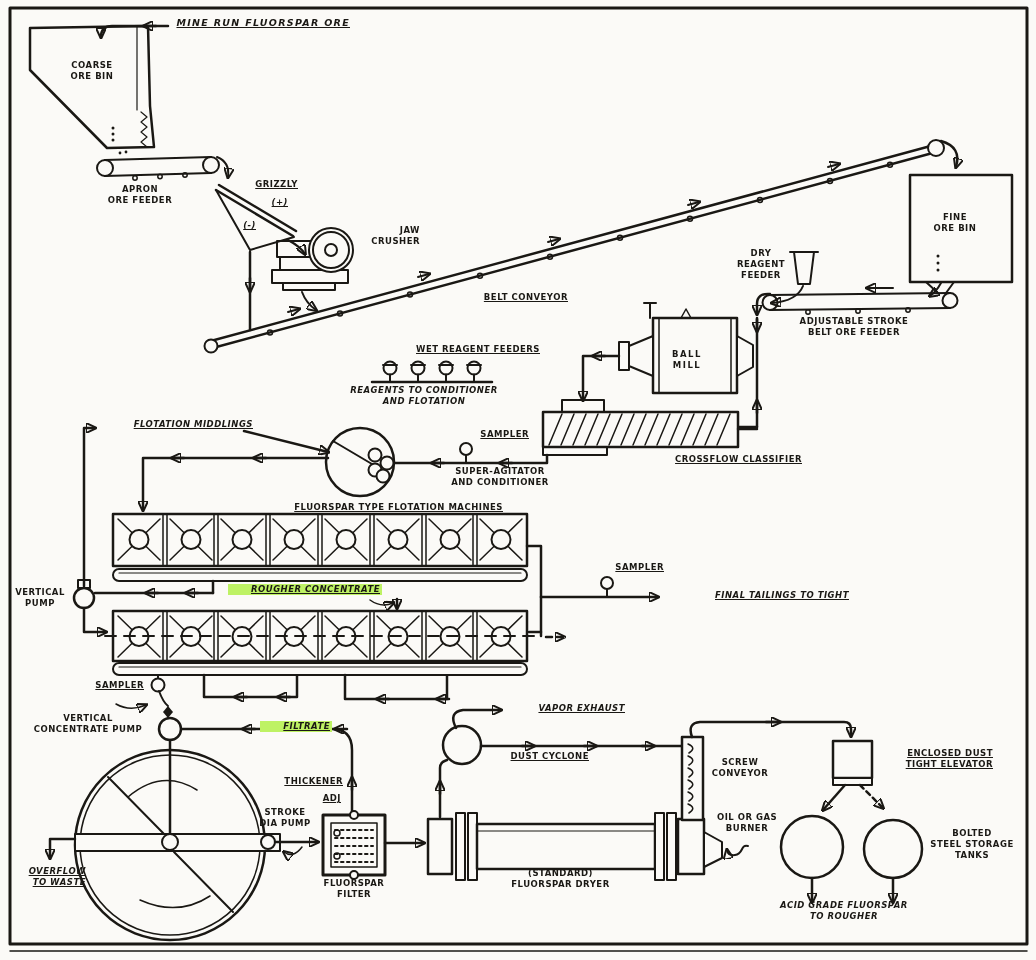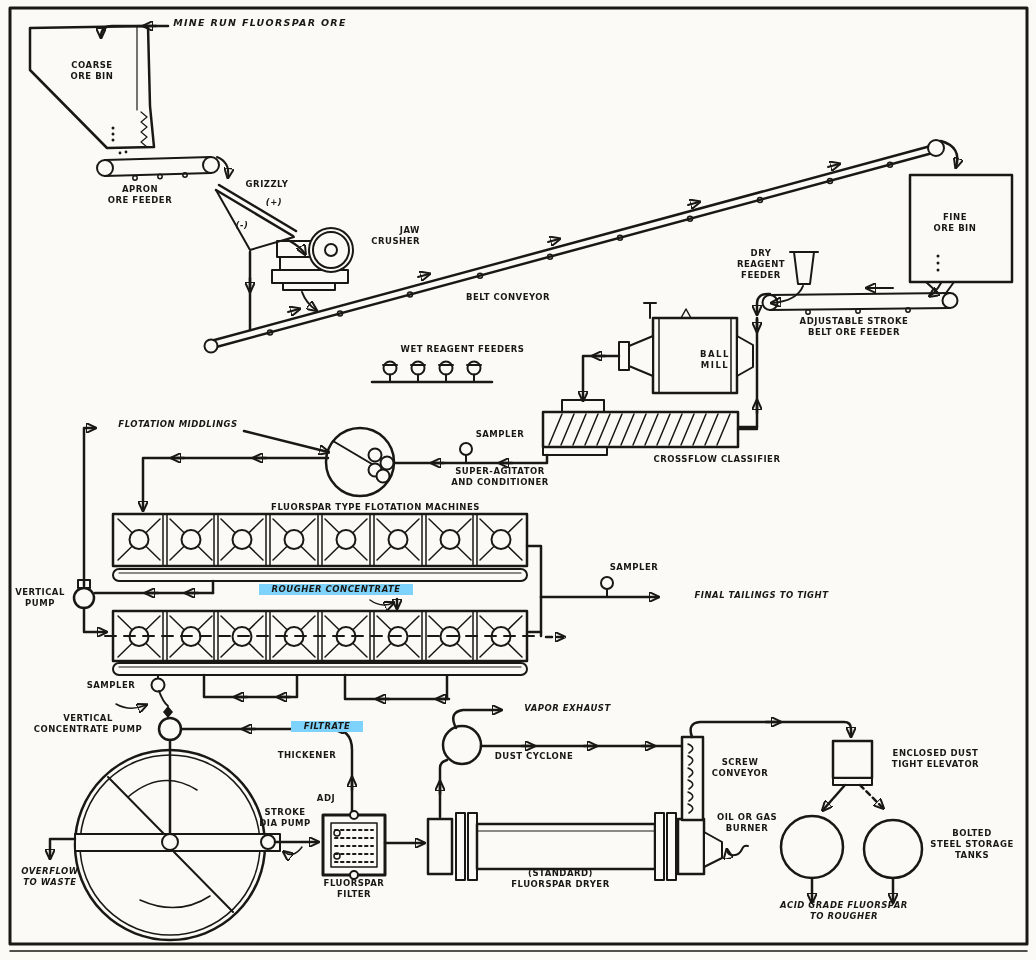--- a/index.html
+++ b/index.html
@@ -5,23 +5,23 @@
   html,body{margin:0;padding:0;background:#e9e7e1;}
   .stage{position:relative;width:1036px;height:960px;background:#fbfaf7;
          font-family:"DejaVu Sans", sans-serif;overflow:hidden;}
   svg{position:absolute;left:0;top:0;}
   svg *{fill:none;stroke:#1a1814;stroke-width:2;stroke-linecap:round;stroke-linejoin:round;}
   svg .pf{fill:#fbfaf7;}
   svg .ink{fill:#1a1814;stroke:none;}
   svg .t15{stroke-width:1.5;} svg .t12{stroke-width:1.2;} svg .t25{stroke-width:2.5;} svg .t3{stroke-width:3;}
   .lbl{position:absolute;font-size:8.5px;font-weight:bold;letter-spacing:.5px;line-height:1.3;
        color:#1a1814;white-space:pre-line;text-align:center;}
-  .lft{text-align:center;} .rgt{text-align:right;}
+  .lft{text-align:right;text-decoration:underline;} .rgt{text-align:right;}
   .it{font-style:italic;}
-  .bg{background:#7dd3fc;padding:0 2px;margin-left:31px;}
+  .bg{background:#bef264;padding:0 2px;}
   .big{font-size:9.5px;letter-spacing:1.3px;}
   .sp{letter-spacing:1.5px;}
 </style>
 </head>
 <body>
 
 <div class="stage">
 
 <svg width="1036" height="960" viewBox="0 0 1036 960">
   <defs>
@@ -364,38 +364,40 @@
 <div class="lbl it lft" style="left:228px;top:220px;width:28px">(-)</div>
 <div class="lbl rgt" style="left:344px;top:225px;width:76px">JAW
 CRUSHER</div>
 <div class="lbl lft" style="left:448px;top:292px;width:120px">BELT CONVEYOR</div>
 <div class="lbl" style="left:925px;top:212px;width:60px">FINE
 ORE BIN</div>
 <div class="lbl" style="left:722px;top:248px;width:78px">DRY
 REAGENT FEEDER</div>
 <div class="lbl" style="left:768px;top:316px;width:172px">ADJUSTABLE STROKE
 BELT ORE FEEDER</div>
-<div class="lbl sp" style="left:688px;top:349px;width:54px">BALL MILL</div>
+<div class="lbl sp" style="left:660px;top:349px;width:54px">BALL MILL</div>
 <div class="lbl lft" style="left:632px;top:454px;width:170px">CROSSFLOW CLASSIFIER</div>
 <div class="lbl lft" style="left:385px;top:344px;width:155px">WET REAGENT FEEDERS</div>
+<div class="lbl it" style="left:324px;top:385px;width:200px">REAGENTS TO CONDITIONER
+AND FLOTATION</div>
 <div class="lbl lft" style="left:471px;top:429px;width:58px">SAMPLER</div>
 <div class="lbl" style="left:436px;top:466px;width:128px">SUPER-AGITATOR
 AND CONDITIONER</div>
 <div class="lbl it lft" style="left:103px;top:419px;width:150px">FLOTATION MIDDLINGS</div>
 <div class="lbl lft" style="left:248px;top:502px;width:255px">FLUORSPAR TYPE FLOTATION MACHINES</div>
 <div class="lbl it lft bg" style="left:228px;top:584px;width:150px">ROUGHER CONCENTRATE</div>
 <div class="lbl" style="left:8px;top:587px;width:64px">VERTICAL
 PUMP</div>
 <div class="lbl lft" style="left:604px;top:562px;width:60px">SAMPLER</div>
 <div class="lbl it lft" style="left:674px;top:590px;width:175px">FINAL TAILINGS TO TIGHT</div>
 <div class="lbl lft" style="left:78px;top:680px;width:66px">SAMPLER</div>
 <div class="lbl" style="left:22px;top:713px;width:132px">VERTICAL
 CONCENTRATE PUMP</div>
 <div class="lbl it lft bg" style="left:260px;top:721px;width:68px">FILTRATE</div>
-<div class="lbl lft" style="left:271px;top:750px;width:72px">THICKENER</div>
+<div class="lbl lft" style="left:271px;top:776px;width:72px">THICKENER</div>
 <div class="lbl it lft" style="left:14px;top:866px;width:72px">OVERFLOW
 TO WASTE</div>
 <div class="lbl lft" style="left:311px;top:793px;width:30px">ADJ</div>
 <div class="lbl" style="left:254px;top:807px;width:62px">STROKE
 DIA PUMP</div>
 <div class="lbl" style="left:312px;top:878px;width:84px">FLUORSPAR
 FILTER</div>
 <div class="lbl it lft" style="left:510px;top:703px;width:115px">VAPOR EXHAUST</div>
 <div class="lbl lft" style="left:479px;top:751px;width:110px">DUST CYCLONE</div>
 <div class="lbl" style="left:488px;top:868px;width:145px">(STANDARD)

